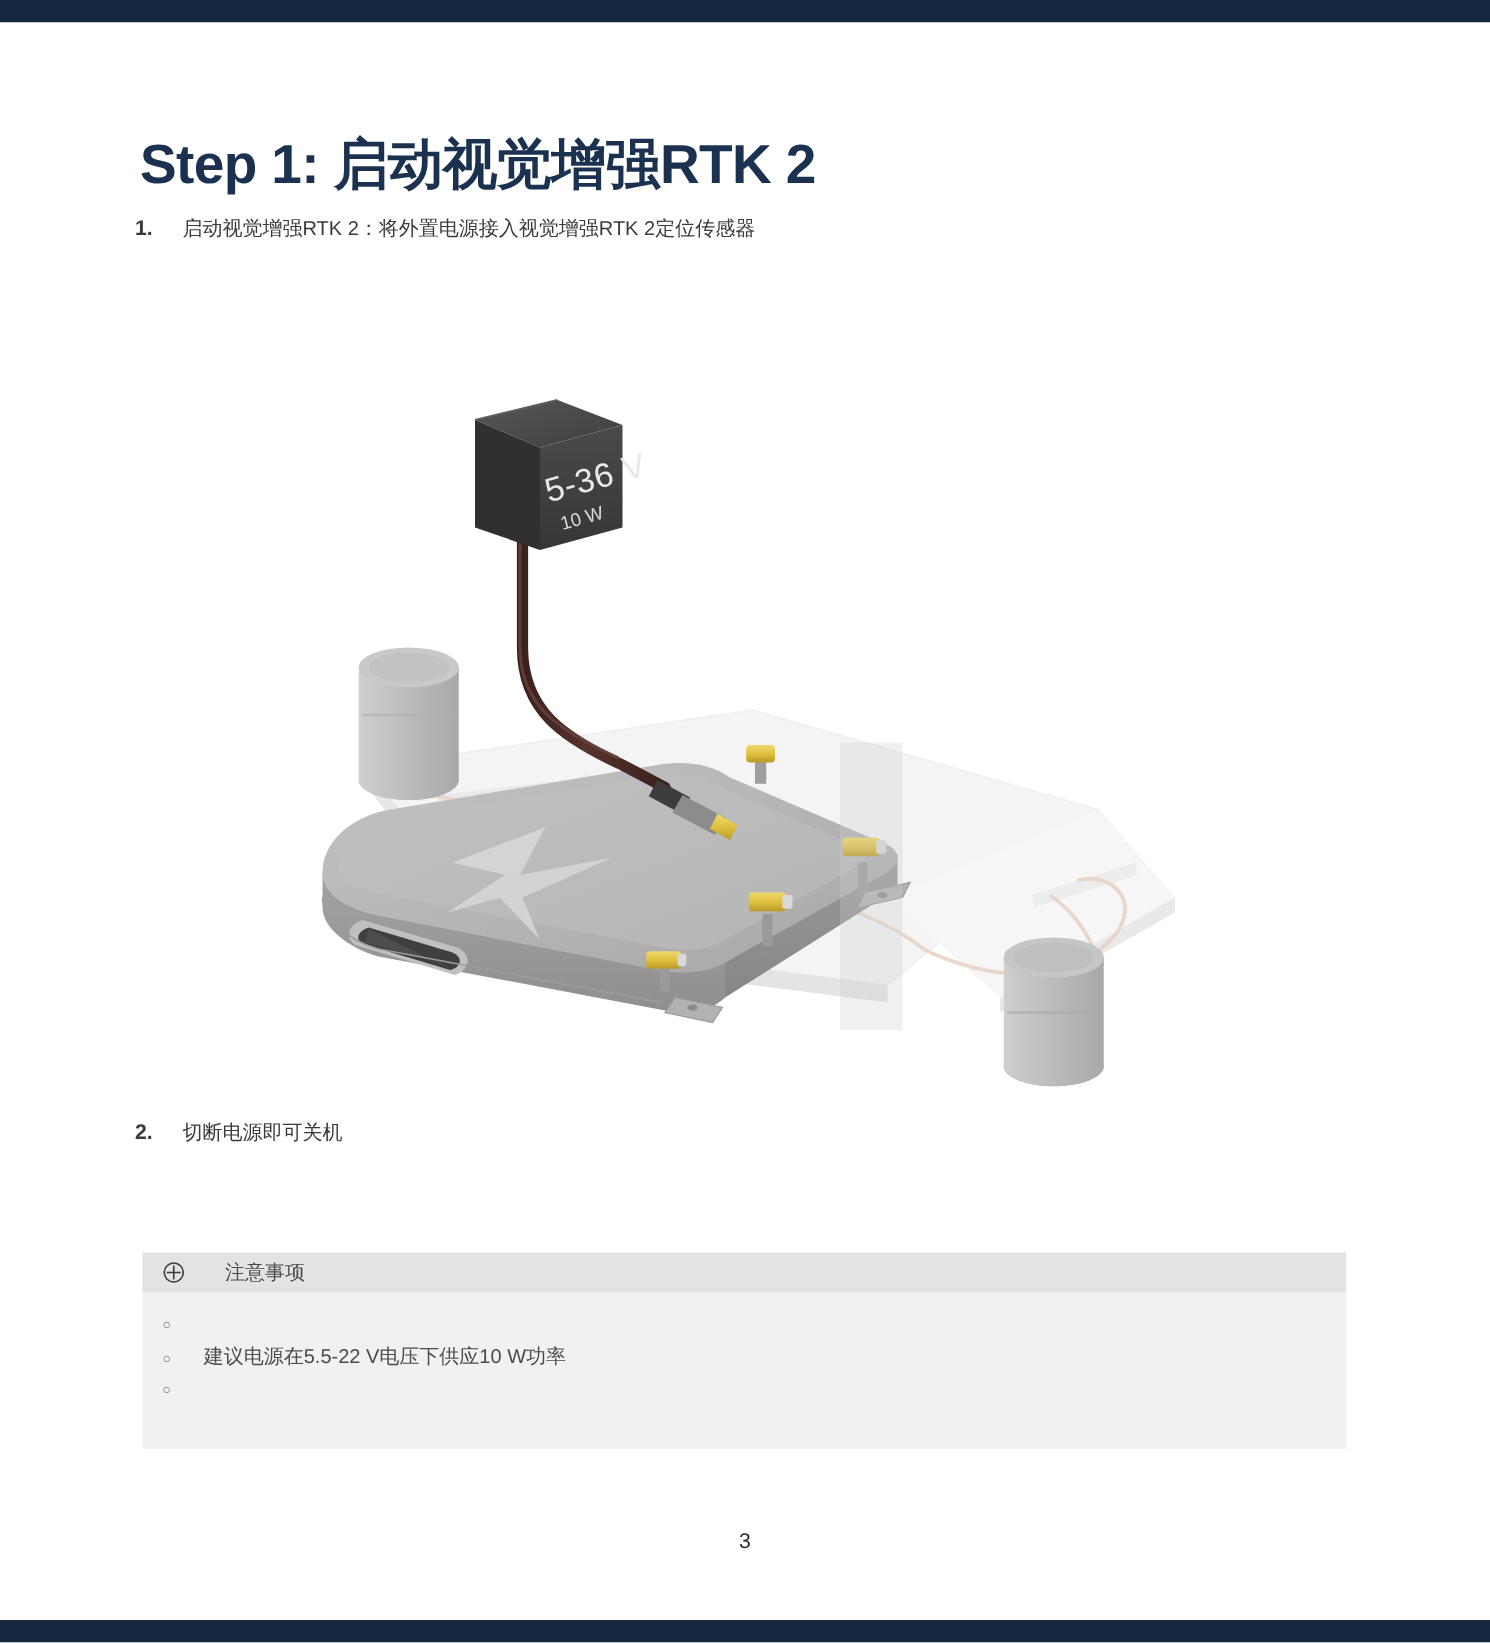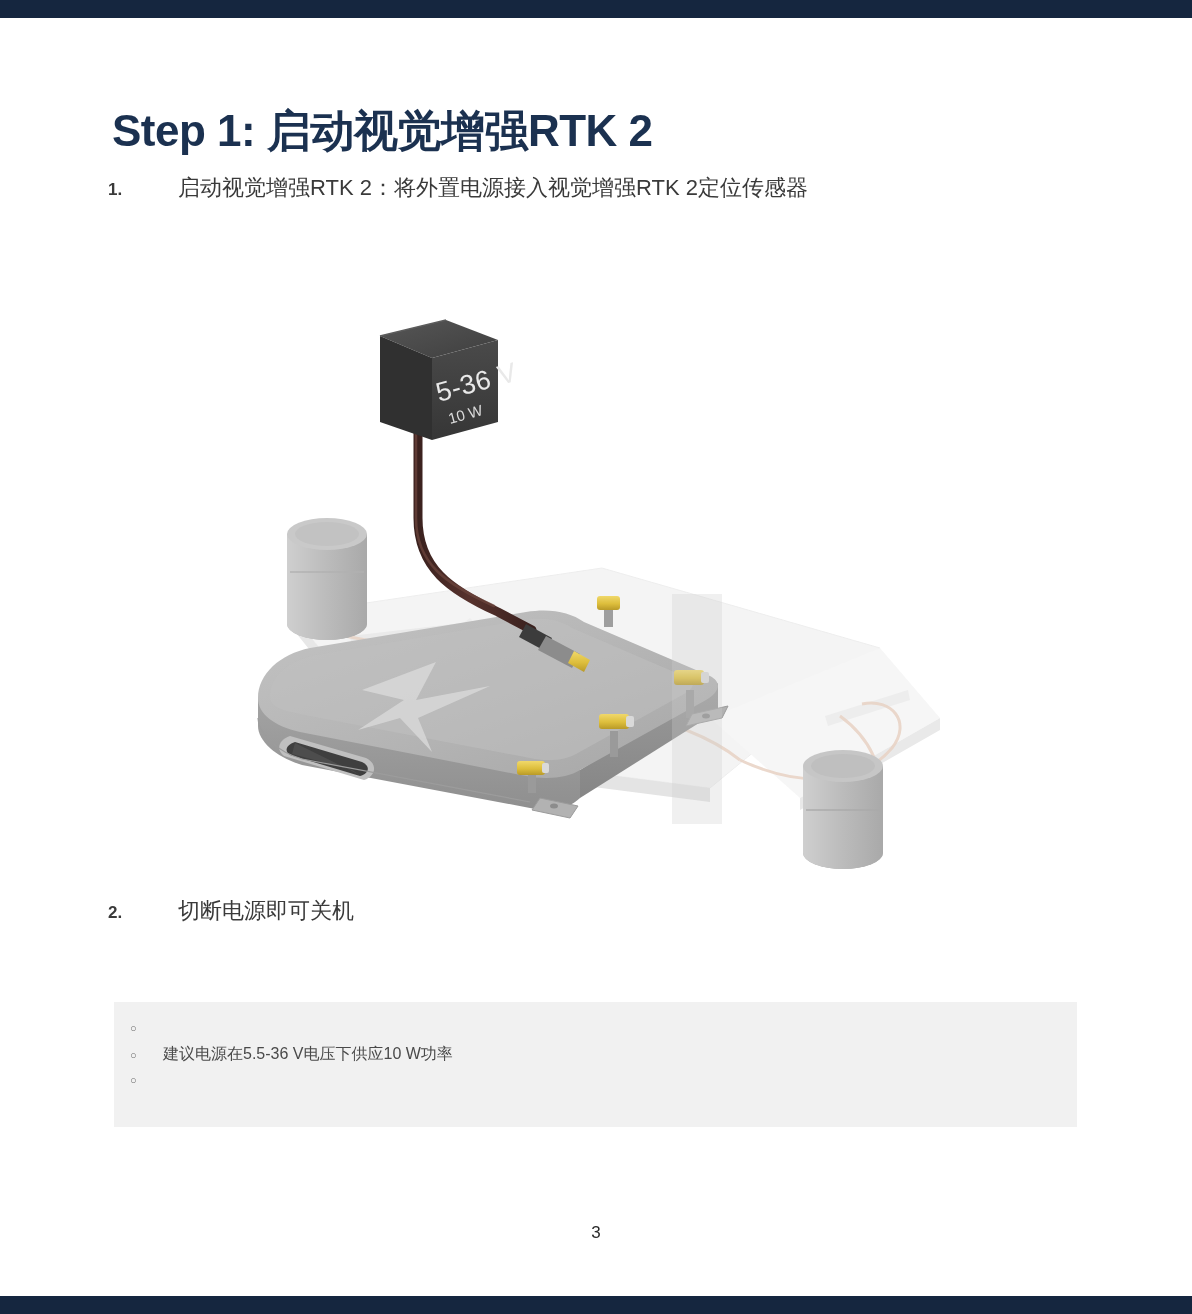--- a/index.html
+++ b/index.html
@@ -58,21 +58,21 @@
     color: #3a3a3a;
     white-space: nowrap;
   }
   .olist-item .marker {
     width: 38px;
     flex: 0 0 38px;
     font-size: 17px;
     font-weight: bold;
     color: #3a3a3a;
   }
-  .olist-item .body { font-size: 22px; margin-left: 32px; }
+  .olist-item .body { font-size: 16px; }
 
   .item-1 { top: 155px; left: 0; }
   .item-2 { top: 878px; left: 0; }
 
   
   .illus {
     position: absolute;
     left: 240px;
     top: 300px;
     width: 720px;
@@ -311,27 +311,36 @@
 
         <path d="M 140 18 L 206 2" fill="none" stroke="#5c5c5c" stroke-width="1.5"></path>
 
         <text x="199" y="84" transform="rotate(-15.5 199 84)" font-family="'Liberation Sans', sans-serif" font-size="27" fill="#e9e9e9" letter-spacing="0.5">5-36 V</text>
         <text x="210" y="106" transform="rotate(-15.5 210 106)" font-family="'Liberation Sans', sans-serif" font-size="15" fill="#dcdcdc">10 W</text>
       </g>
     </svg>
   </div>
 
   <div class="notebox">
+    <div class="note-head">
+      <span class="note-icon">
+        <svg width="18" height="18" viewBox="0 0 18 18" xmlns="http://www.w3.org/2000/svg">
+          <circle cx="9" cy="9" r="7.6" fill="none" stroke="#3d3d3d" stroke-width="1.3"></circle>
+          <path d="M 9 3.4 L 9 14.6 M 3.4 9 L 14.6 9" stroke="#3d3d3d" stroke-width="1.3"></path>
+        </svg>
+      </span>
+      <span class="note-title">注意事项</span>
+    </div>
     <div class="note-body">
       <div class="note-item">
         <span class="nb-marker">○</span>
       </div>
       <div class="note-item">
         <span class="nb-marker">○</span>
-        <span>建议电源在5.5-36 V电压下供应10 W功率</span>
+        <span>建议电源在5.5-22 V电压下供应10 W功率</span>
       </div>
       <div class="note-item">
         <span class="nb-marker">○</span>
       </div>
     </div>
   </div>
 
   <div class="page-number">3</div>
 
 </div>

